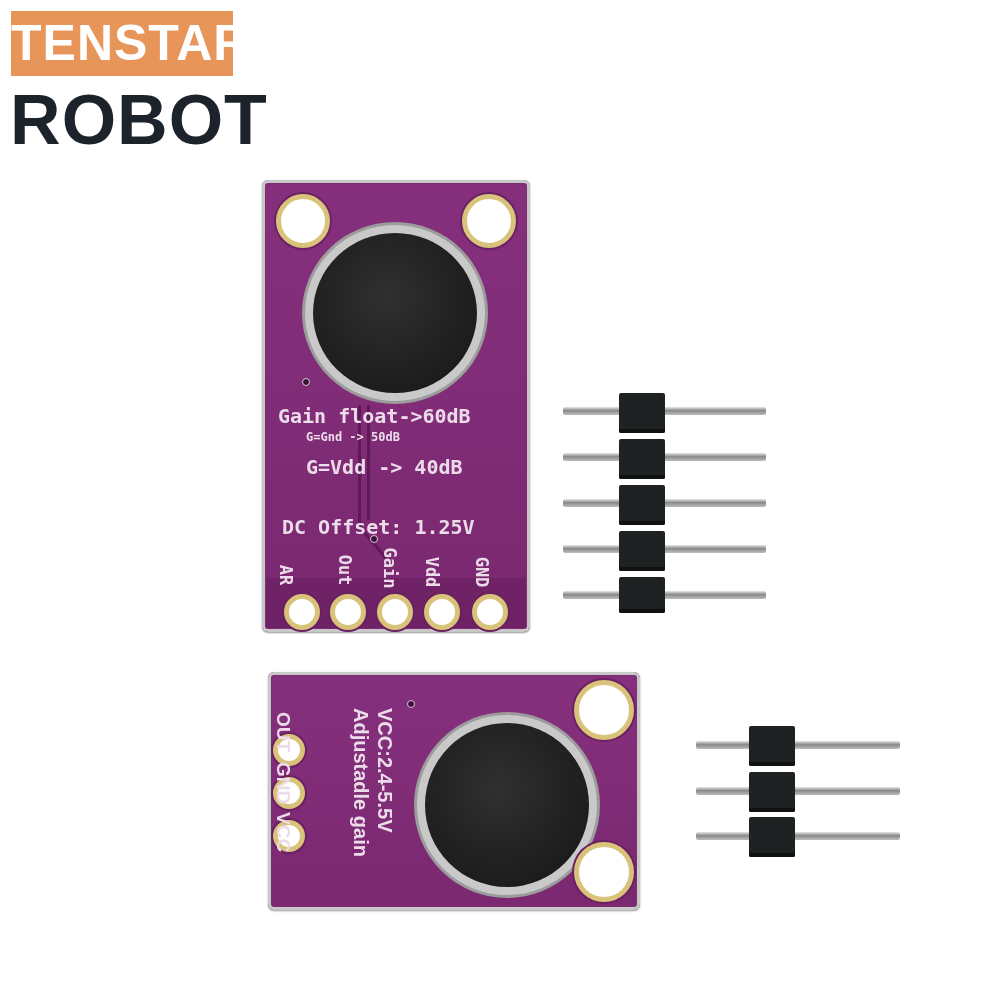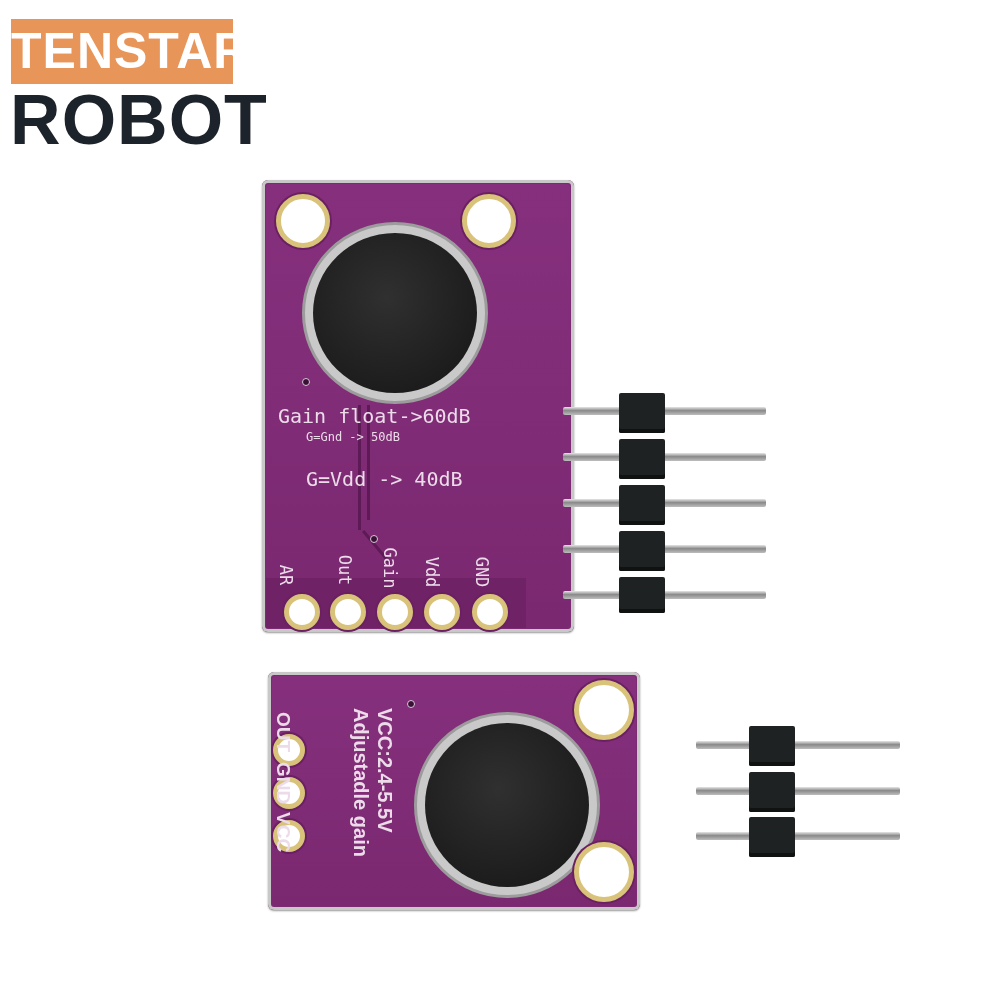--- a/index.html
+++ b/index.html
@@ -1,19 +1,19 @@
 <!DOCTYPE html>
 <html><head>
 <meta charset="utf-8">
 <style>
   html, body { margin:0; padding:0; background:#ffffff; }
   body { width:1000px; height:1000px; position:relative; overflow:hidden; font-family:"DejaVu Sans", sans-serif; }
 
   
-  .logo-top { position:absolute; left:11px; top:19px; width:222px; height:65px; background:#e8955a; }
+  .logo-top { position:absolute; left:11px; top:11px; width:222px; height:65px; background:#e8955a; }
   .logo-top span { position:absolute; left:0; right:0; top:6px; text-align:center; color:#fff; font-family:"Liberation Sans", sans-serif; font-weight:900; font-size:50px; letter-spacing:1px; line-height:52px; }
   .logo-bottom { position:absolute; left:8px; top:84px; width:262px; height:72px; color:#1d232a; font-family:"Liberation Sans", sans-serif; font-weight:900; font-size:70px; line-height:72px; letter-spacing:1px; text-align:center; }
 
   
   .board { position:absolute; background:#7b2a73; border-radius:6px; box-shadow: 0 0 0 3px #c8c8c8 inset, 0 1px 2px #999; }
   .board .inner { position:absolute; inset:4px; background:linear-gradient(180deg,#86307d 0%,#7a2870 100%); border-radius:4px; }
   .hole { position:absolute; border-radius:50%; background:#fff; border:5px solid #d9c37a; box-shadow:0 0 0 2px #6a2062; box-sizing:border-box; }
   .mic { position:absolute; border-radius:50%; background:#c9c9c9; border:3px solid #9c9c9c; box-sizing:border-box; }
   .mic .felt { position:absolute; inset:8px; border-radius:50%; background:radial-gradient(circle at 45% 40%, #2f302f 0%, #1c1d1c 70%, #141514 100%); }
   .silk { position:absolute; color:#ecdcea; font-family:"DejaVu Sans Mono", monospace; white-space:nowrap; }
@@ -26,35 +26,36 @@
   .housing { position:absolute; background:#1f2222; border-radius:2px; box-shadow: inset 0 -4px 0 #101212; }
 </style>
 </head>
 <body>
 
 <div class="logo-top">
   <span>TENSTAR</span>
 </div>
 <div class="logo-bottom">ROBOT</div>
 
-<div class="board" style="left:262px; top:180px; width:312px; height:452px;">
+<div class="board" style="left:262px; top:180px; width:268px; height:452px;font-weight:bold;">
   <div class="inner"></div>
   <div class="hole" style="left:14px; top:14px; width:54px; height:54px;"></div>
   <div class="hole" style="left:200px; top:14px; width:54px; height:54px;"></div>
   <div class="mic" style="left:40px; top:42px; width:186px; height:182px;">
       <div class="felt"></div>
     </div>
   <div class="via" style="left:40px; top:198px;"></div>
   <div class="trace" style="left:96px; top:225px; width:3px; height:125px;"></div>
   <div class="trace" style="left:105px; top:225px; width:3px; height:115px;"></div>
   <div class="trace" style="left:100px; top:352px; width:3px; height:42px; transform:rotate(-40deg); transform-origin:top left;"></div>
 
   <div class="silk" style="left:16px; top:224px; font-size:20px;">Gain float-&gt;60dB</div>
   <div class="silk" style="left:44px; top:250px; font-size:12px;">G=Gnd -&gt; 50dB</div>
-  <div class="silk" style="left:44px; top:275px; font-size:20px;margin-top:12px;">G=Vdd -&gt; 40dB</div>
+  <div class="silk" style="left:44px; top:275px; font-size:20px;">G=Vdd -&gt; 40dB</div>
+  <div class="silk" style="left:20px; top:335px; font-size:20px;">DC Offset: 1.25V</div>
   <div class="via" style="left:108px; top:355px;"></div>
 
   <div class="pinrow-band" style="left:4px; top:398px; width:260px; height:50px;"></div>
   <div class="silk" style="left:14px; top:385px; font-size:17px; transform:rotate(90deg);">AR</div>
   <div class="silk" style="left:68px; top:380px; font-size:17px; transform:rotate(90deg);">Out</div>
   <div class="silk" style="left:108px; top:378px; font-size:17px; transform:rotate(90deg);">Gain</div>
   <div class="silk" style="left:155px; top:382px; font-size:17px; transform:rotate(90deg);">Vdd</div>
   <div class="silk" style="left:205px; top:382px; font-size:17px; transform:rotate(90deg);">GND</div>
 
   <div class="hole" style="left:22px; top:414px; width:36px; height:36px;"></div>

